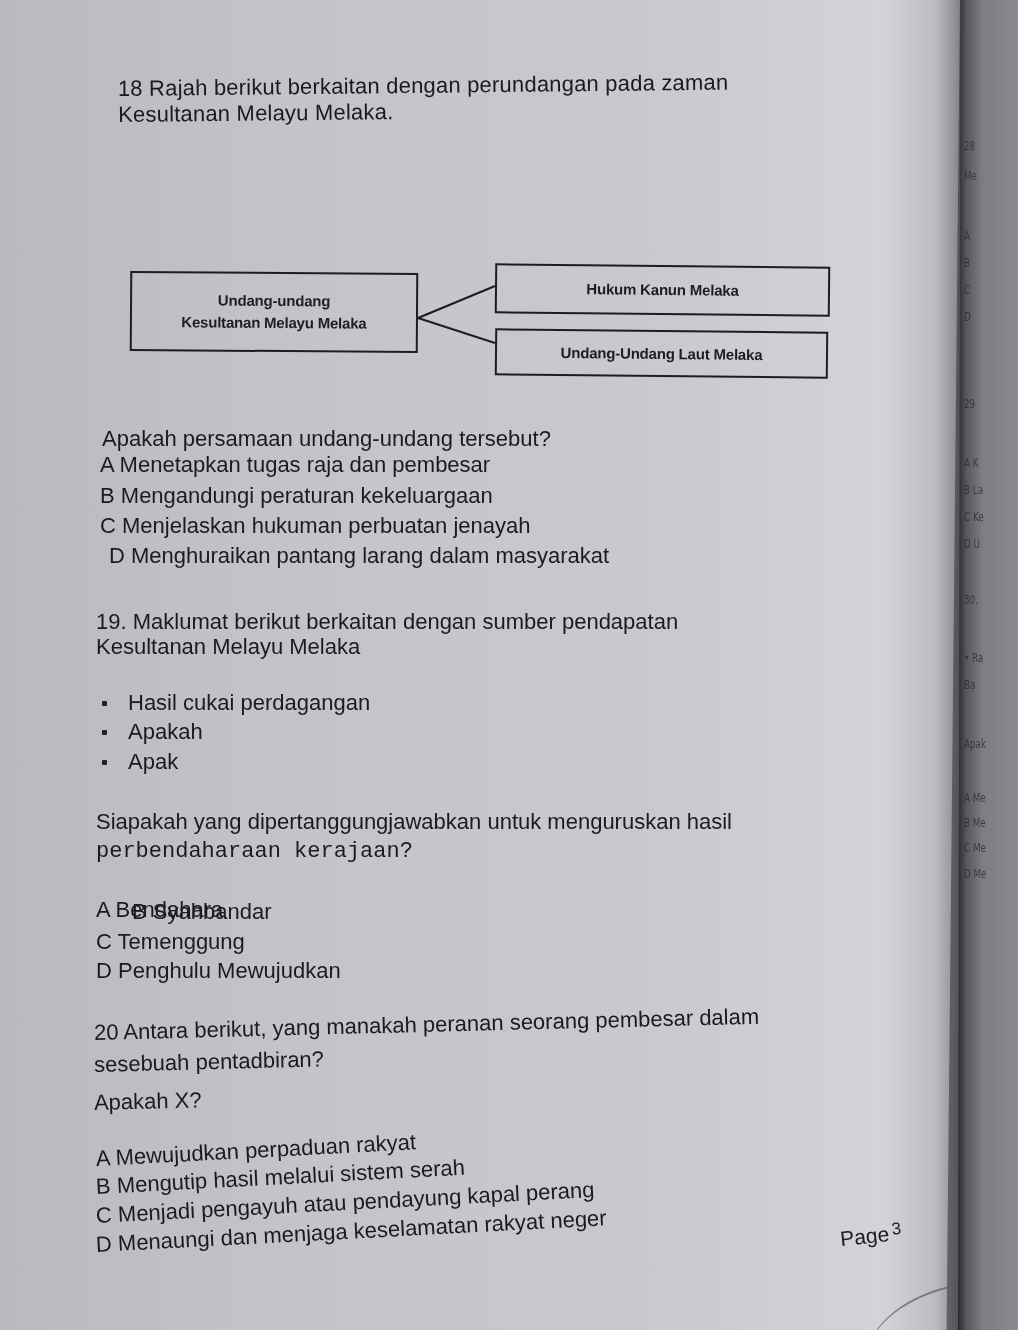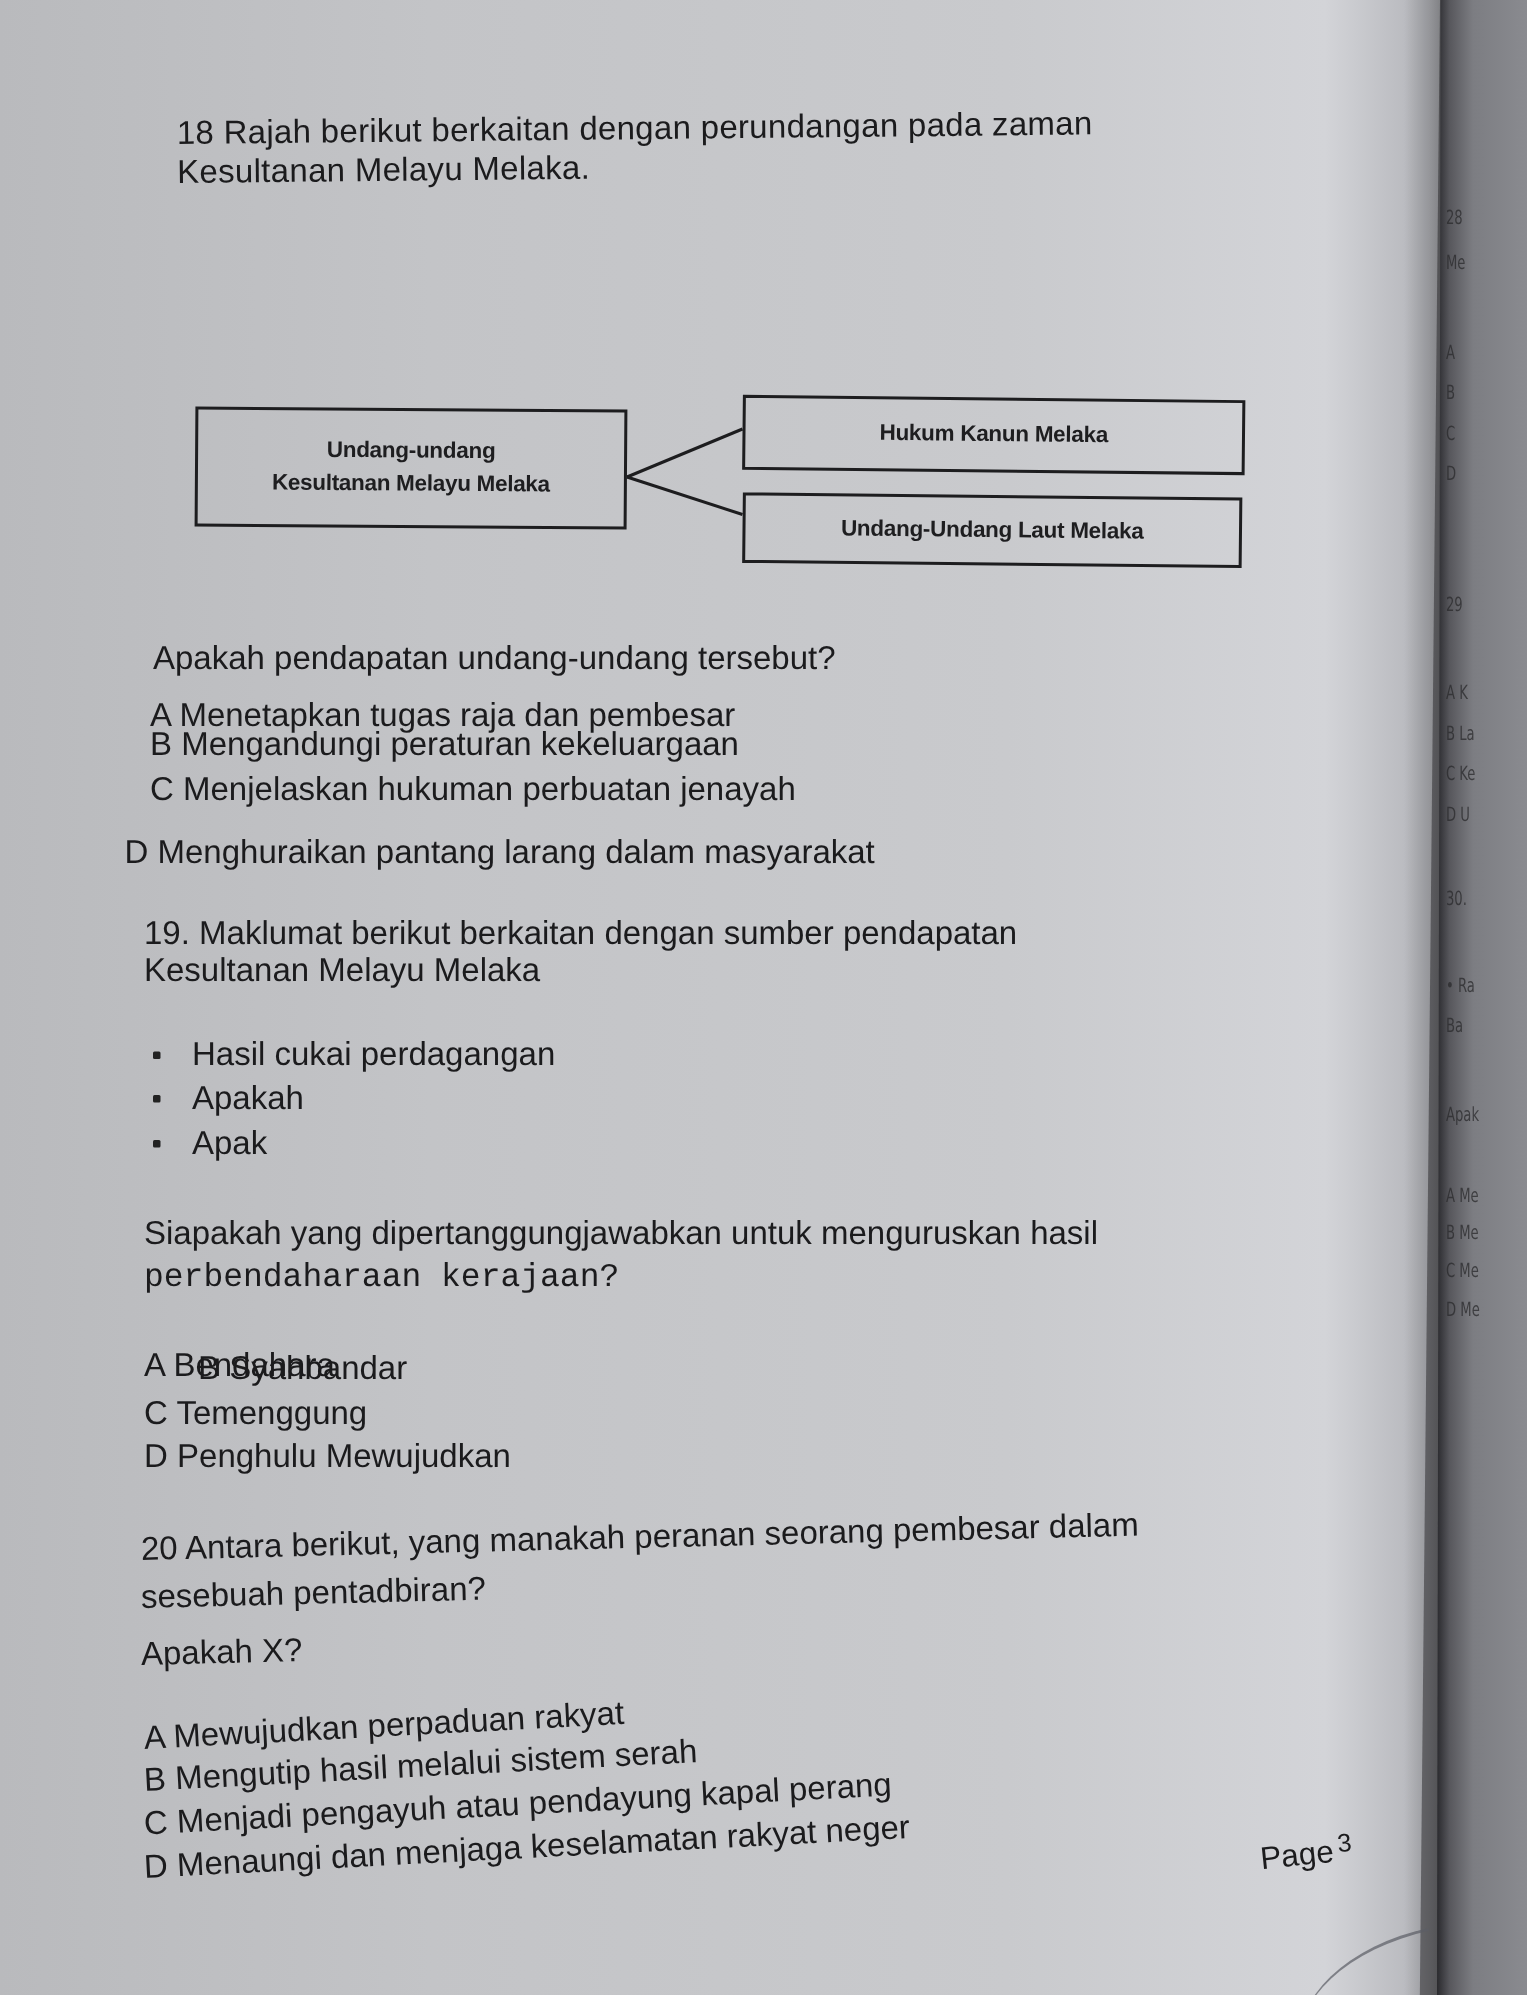--- a/index.html
+++ b/index.html
@@ -197,35 +197,35 @@
     <div>Kesultanan Melayu Melaka</div>
   </div>
 </div>
 <div class="diag-box diag-top">
   <span>Hukum Kanun Melaka</span>
 </div>
 <div class="diag-box diag-bottom">
   <span>Undang-Undang  Laut Melaka</span>
 </div>
 
-<div class="block-line" style="left:102px; top:426px;">Apakah pendapatan undang-undang tersebut?</div>
-
-<div class="block-line" style="left:100px; top:464px;text-align:center;">
+<div class="block-line" style="left:102px; top:426px;">Apakah persamaan undang-undang tersebut?</div>
+
+<div class="block-line" style="left:100px; top:452px;text-align:center;">
   <span>A</span>
   <span>Menetapkan tugas raja dan pembesar</span>
 </div>
 <div class="block-line" style="left:100px; top:483px;">
   <span>B</span>
   <span>Mengandungi peraturan kekeluargaan</span>
 </div>
 <div class="block-line" style="left:100px; top:513px;">
   <span>C</span>
   <span>Menjelaskan hukuman perbuatan jenayah</span>
 </div>
-<div class="block-line" style="left:83px; top:543px;margin-top:12px;">
+<div class="block-line" style="left:109px; top:543px;">
   <span>D</span>
   <span>Menghuraikan pantang larang dalam masyarakat</span>
 </div>
 
 <div class="block-line" style="left:96px; top:609px;">19. Maklumat berikut berkaitan dengan sumber pendapatan</div>
 <div class="block-line" style="left:96px; top:634px;">Kesultanan Melayu Melaka</div>
 
 <div class="block-line bullet" style="left:128px; top:690px;">Hasil cukai perdagangan</div>
 <div class="block-line bullet" style="left:128px; top:719px;">Apakah</div>
 <div class="block-line bullet" style="left:128px; top:749px;">Apak</div>

